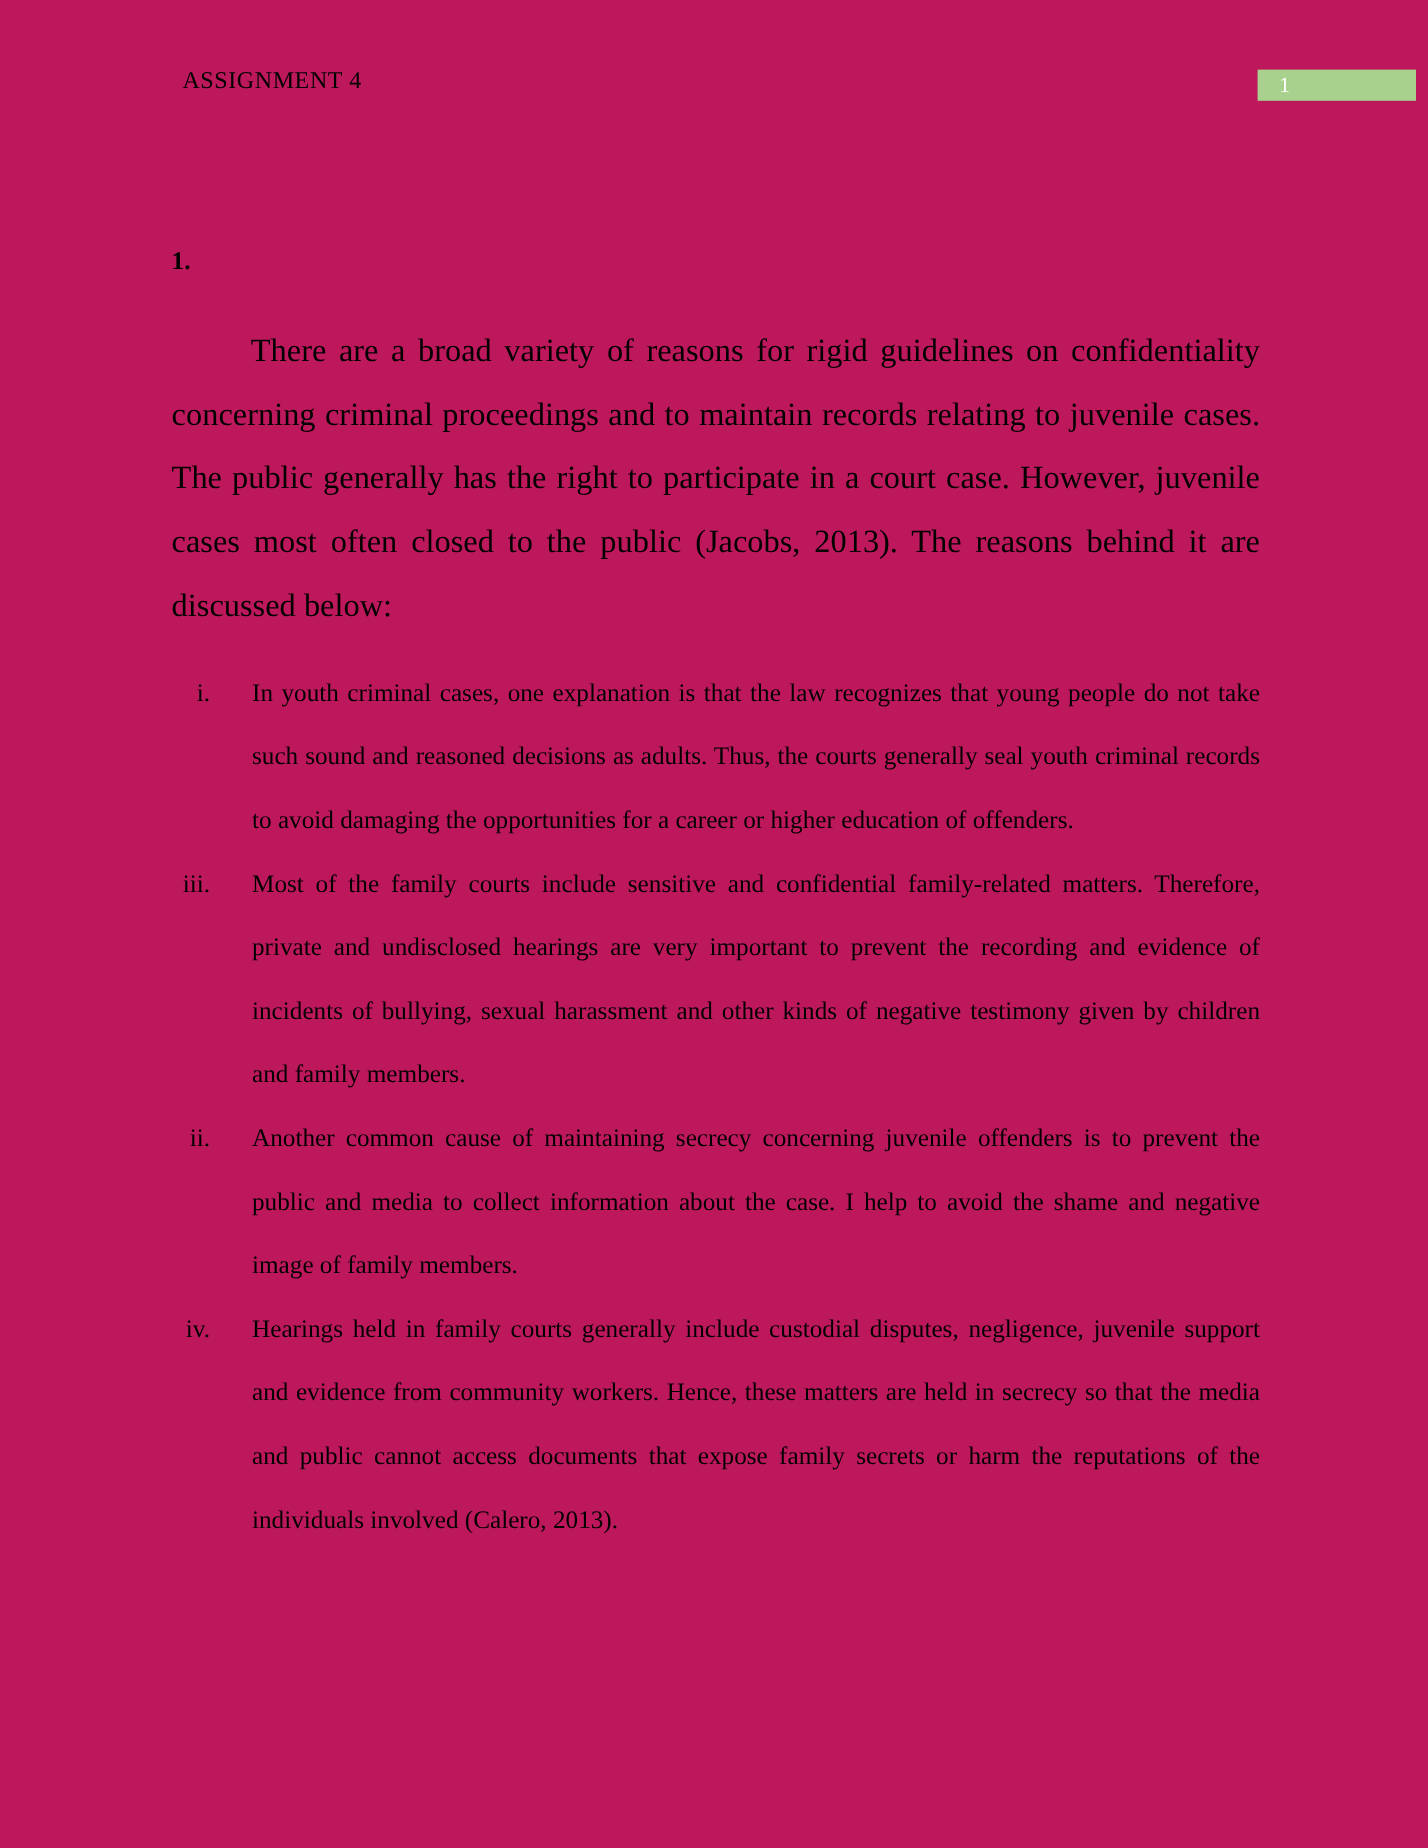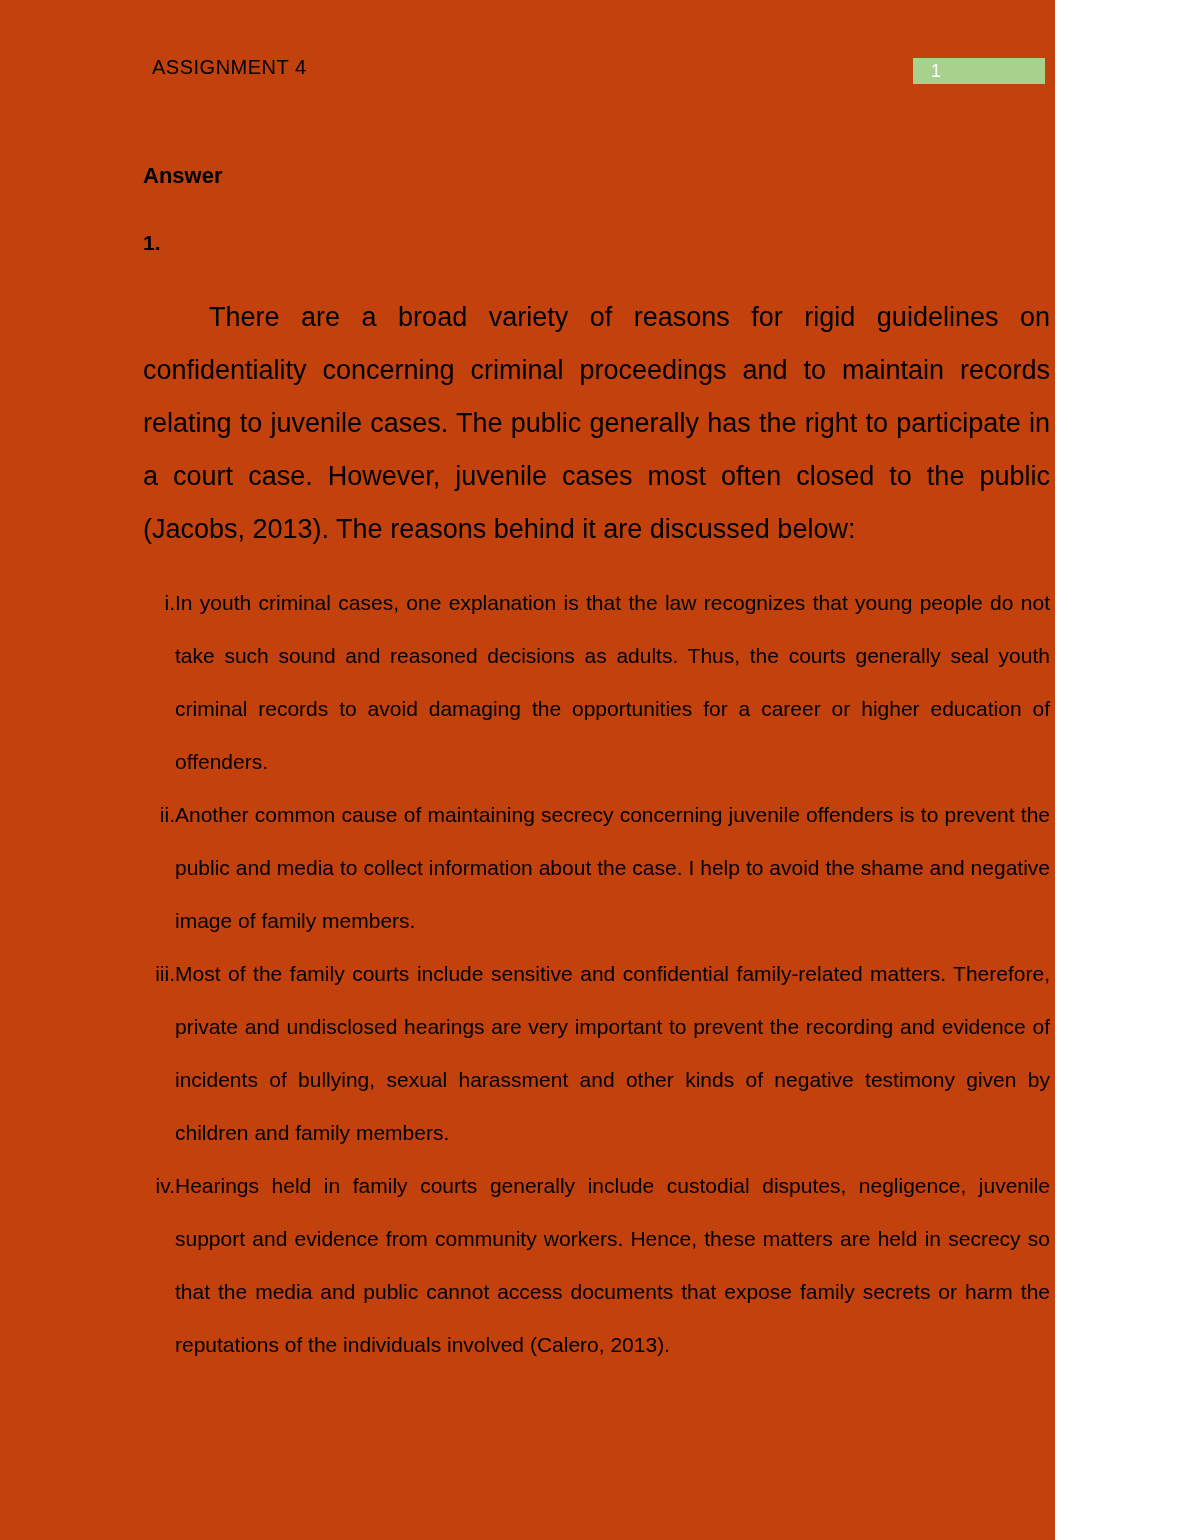--- a/index.html
+++ b/index.html
@@ -2,24 +2,24 @@
 <html><head>
 <meta charset="utf-8">
 <style>
   html, body {
     margin: 0;
     padding: 0;
     background: #ffffff;
   }
   .page {
     position: relative;
-    width: 1055px;
+    width: 1190px;
     height: 1540px;
-    background: #c2410c;
-    font-family: Liberation Sans, sans-serif;
+    background: #be185d;
+    font-family: Liberation Serif, serif;
     color: #000000;
     box-sizing: border-box;
     overflow: hidden;
   }
   .header {
     position: absolute;
     top: 56px;
     left: 152px;
     right: 10px;
     height: 30px;
@@ -73,55 +73,55 @@
     align-items: flex-start;
     font-size: 21px;
     line-height: 53px;
   }
   .marker {
     flex: 0 0 32px;
     text-align: right;
   }
   .item-text {
     flex: 1 1 auto;
+    margin-left: 35px;
     text-align: justify;
   }
 </style>
 </head>
 <body>
 
 <div class="page">
 
   <div class="header">
     <span class="running-head">ASSIGNMENT 4</span>
     <span class="page-number-badge" style="background: rgb(169, 209, 142); color: rgb(255, 255, 255);">
       <span>1</span>
     </span>
   </div>
 
   <div class="doc-body">
 
-    <div class="answer-heading">Answer</div>
 
     <div class="question-number">1.</div>
 
     <p class="intro">There are a broad variety of reasons for rigid guidelines on confidentiality concerning criminal proceedings and to maintain records relating to juvenile cases. The public generally has the right to participate in a court case. However, juvenile cases most often closed to the public (Jacobs, 2013). The reasons behind it are discussed below:</p>
 
     <ol class="roman-list">
       <li class="list-item">
         <span class="marker">i.</span>
         <span class="item-text">In youth criminal cases, one explanation is that the law recognizes that young people do not take such sound and reasoned decisions as adults. Thus, the courts generally seal youth criminal records to avoid damaging the opportunities for a career or higher education of offenders.</span>
       </li>
       <li class="list-item">
+        <span class="marker">iii.</span>
+        <span class="item-text">Most of the family courts include sensitive and confidential family-related matters. Therefore, private and undisclosed hearings are very important to prevent the recording and evidence of incidents of bullying, sexual harassment and other kinds of negative testimony given by children and family members.</span>
+      </li>
+      <li class="list-item">
         <span class="marker">ii.</span>
         <span class="item-text">Another common cause of maintaining secrecy concerning juvenile offenders is to prevent the public and media to collect information about the case. I help to avoid the shame and negative image of family members.</span>
-      </li>
-      <li class="list-item">
-        <span class="marker">iii.</span>
-        <span class="item-text">Most of the family courts include sensitive and confidential family-related matters. Therefore, private and undisclosed hearings are very important to prevent the recording and evidence of incidents of bullying, sexual harassment and other kinds of negative testimony given by children and family members.</span>
       </li>
       <li class="list-item">
         <span class="marker">iv.</span>
         <span class="item-text">Hearings held in family courts generally include custodial disputes, negligence, juvenile support and evidence from community workers. Hence, these matters are held in secrecy so that the media and public cannot access documents that expose family secrets or harm the reputations of the individuals involved (Calero, 2013).</span>
       </li>
     </ol>
 
   </div>
 </div>
 

